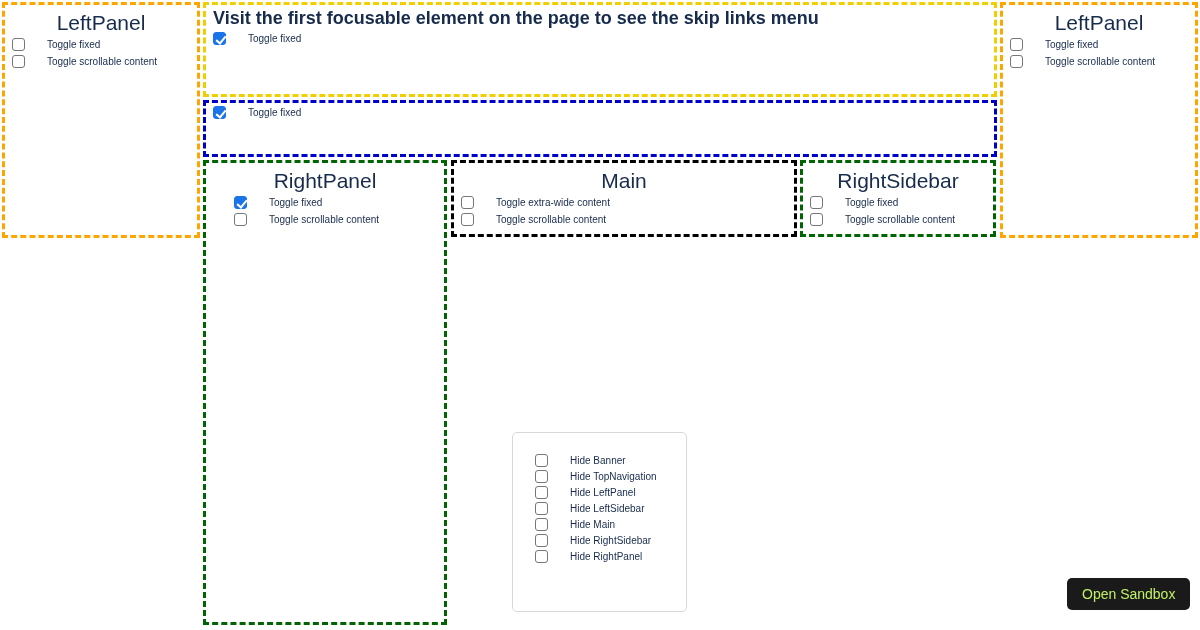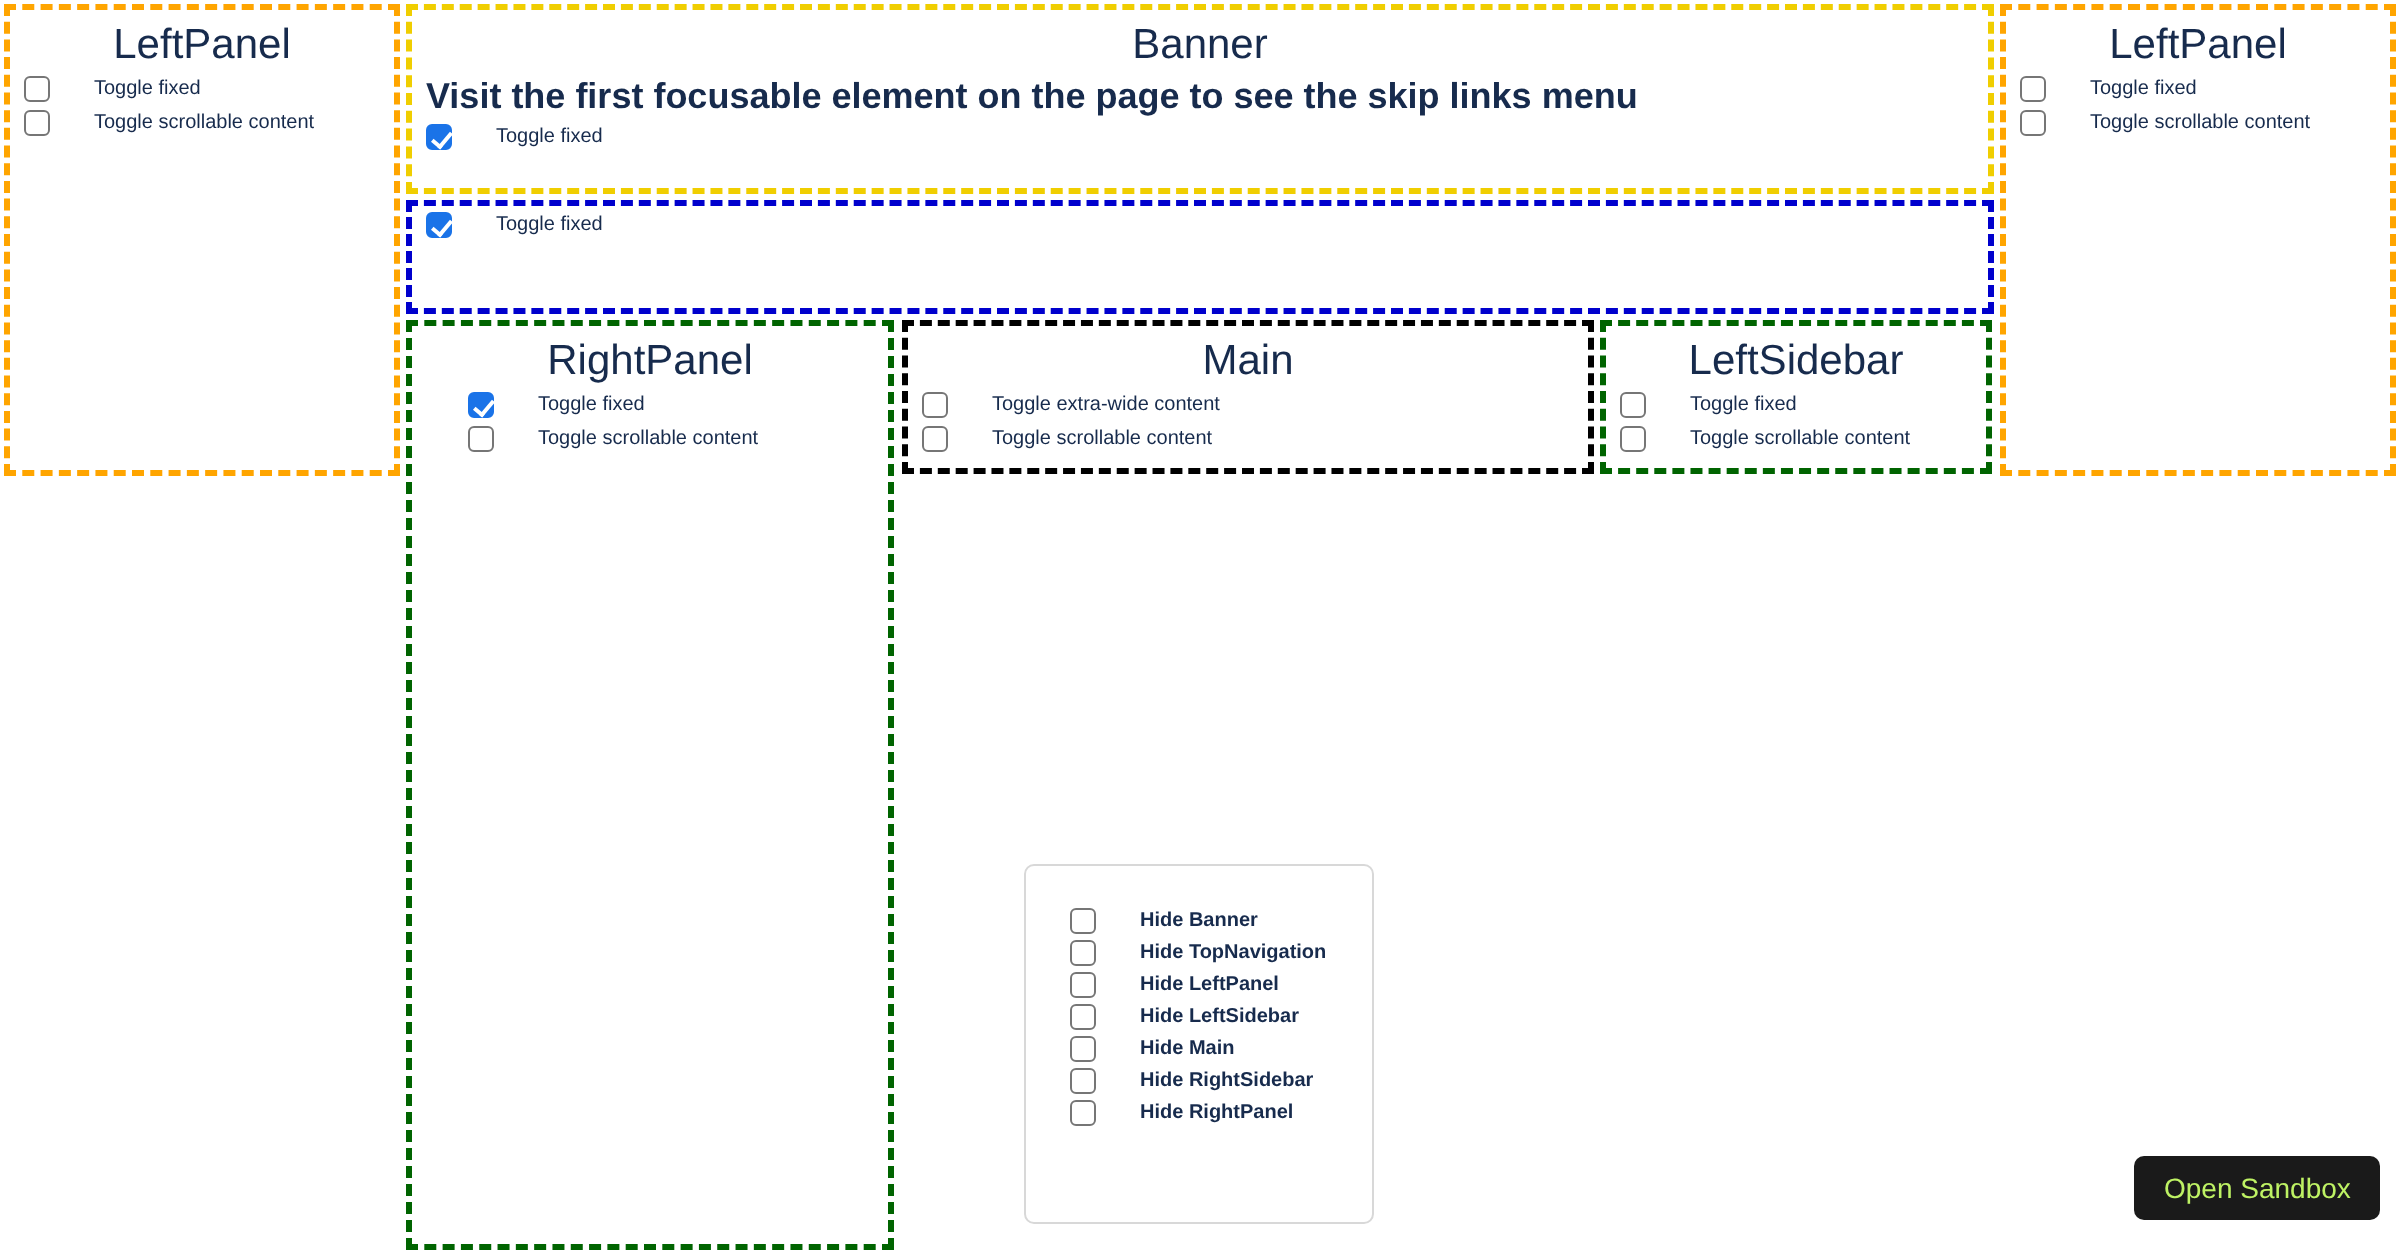--- a/index.html
+++ b/index.html
@@ -24,21 +24,21 @@
   .cb{flex:0 0 auto;width:13px;height:13px;box-sizing:border-box;border:1px solid #767676;border-radius:3px;background:#fff;position:relative;}
   .cb.checked{background:var(--accent);border-color:var(--accent);}
   .cb.checked::after{
     content:"";position:absolute;left:3.5px;top:0.5px;width:4px;height:8px;
     border:solid #fff;border-width:0 2px 2px 0;transform:rotate(40deg);
   }
   .hide-box{
     position:absolute;left:512px;top:432px;width:175px;height:180px;box-sizing:border-box;
     background:#fff;border:1px solid #d8d8d8;border-radius:5px;padding:21px 0 0 15px;
   }
-  .hide-box .row{margin:0 0 3px;padding-left:7px;font-weight:bold;}
+  .hide-box .row{margin:0 0 3px;padding-left:7px;}
   .sandbox-btn{
     position:absolute;left:1067px;top:578px;box-sizing:border-box;
     background:#1a1a1a;color:#bef264;border:none;border-radius:5px;
     font-family:inherit;font-size:14px;padding:8px 15px;cursor:pointer;
   }
 </style>
 </head>
 <body>
 
 <div class="stage">
@@ -49,21 +49,20 @@
       <span class="cb"></span>
       <span>Toggle fixed</span>
     </label>
     <label class="row">
       <span class="cb"></span>
       <span>Toggle scrollable content</span>
     </label>
   </div>
 
   <div class="region b-gold" style="left:203px;top:2px;width:794px;height:95px;">
-    <div class="title">Banner</div>
     <div class="note">Visit the first focusable element on the page to see the skip links menu</div>
     <label class="row">
       <span class="cb checked"></span>
       <span>Toggle fixed</span>
     </label>
   </div>
 
   <div class="region b-orange" style="left:1000px;top:2px;width:198px;height:236px;">
     <div class="title">LeftPanel</div>
     <label class="row">
@@ -101,21 +100,21 @@
       <span class="cb"></span>
       <span>Toggle extra-wide content</span>
     </label>
     <label class="row">
       <span class="cb"></span>
       <span>Toggle scrollable content</span>
     </label>
   </div>
 
   <div class="region b-green" style="left:800px;top:160px;width:196px;height:77px;">
-    <div class="title">LeftSidebar</div>
+    <div class="title">RightSidebar</div>
     <label class="row">
       <span class="cb"></span>
       <span>Toggle fixed</span>
     </label>
     <label class="row">
       <span class="cb"></span>
       <span>Toggle scrollable content</span>
     </label>
   </div>
 

